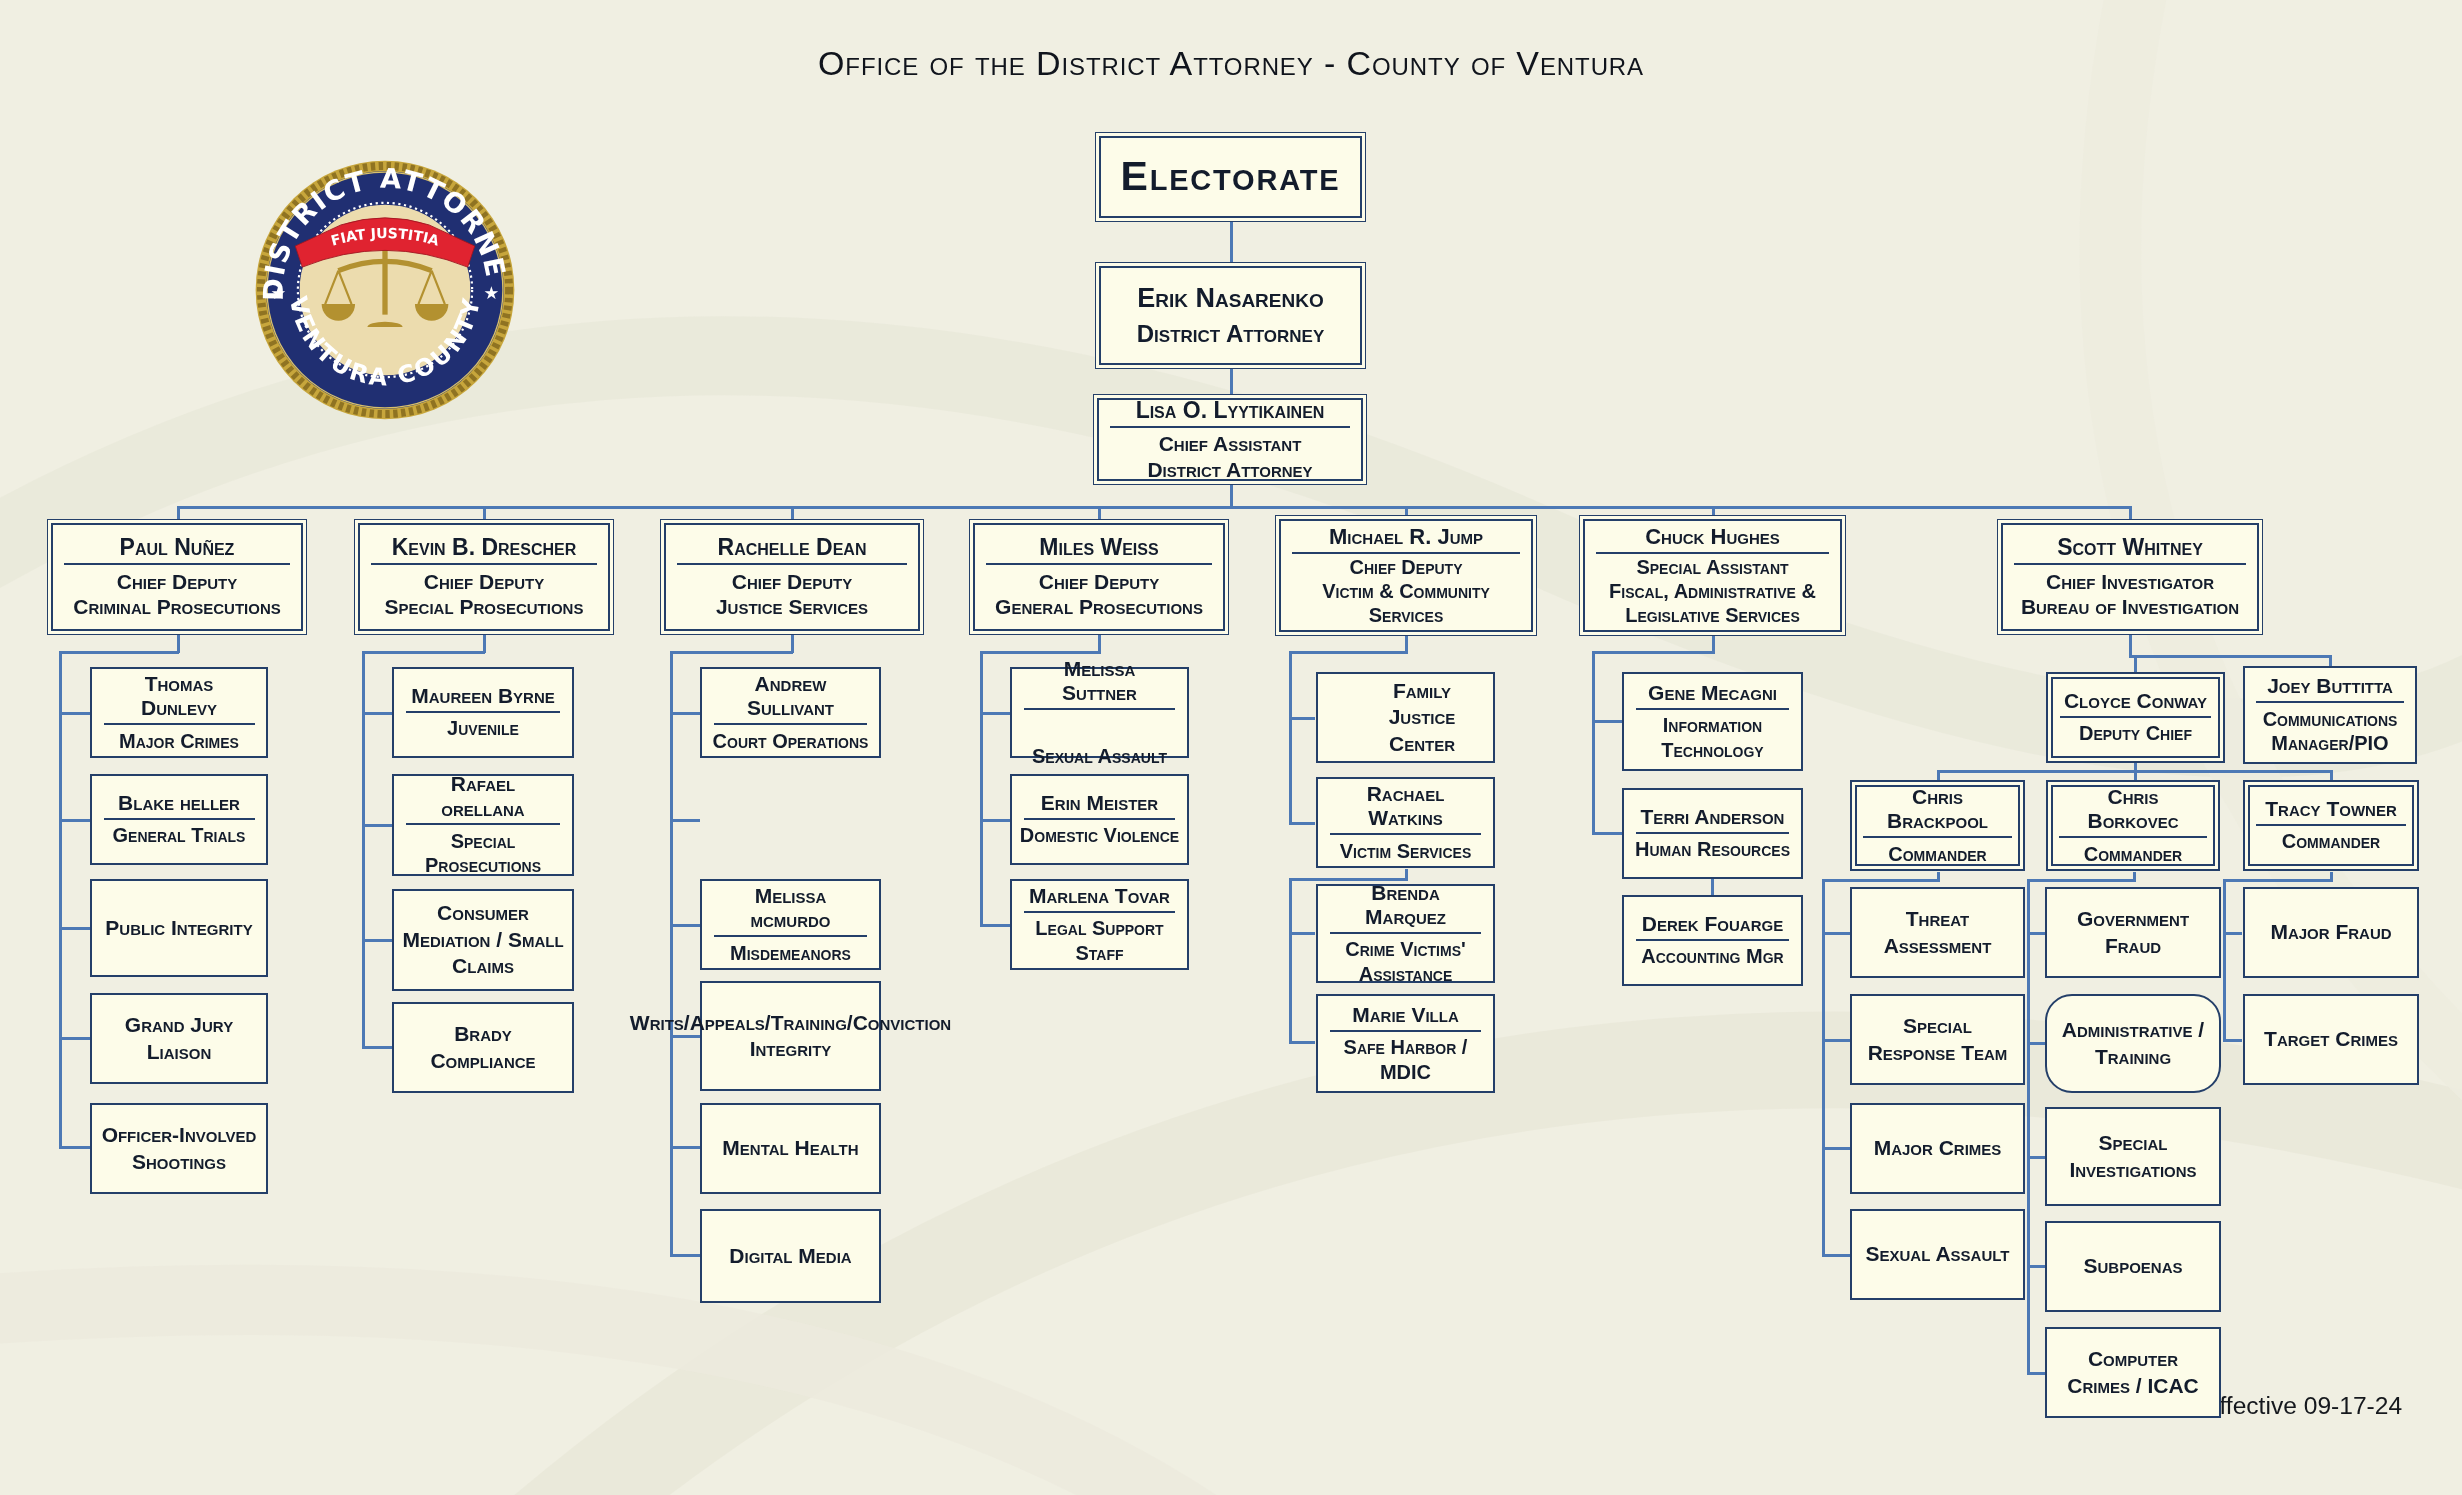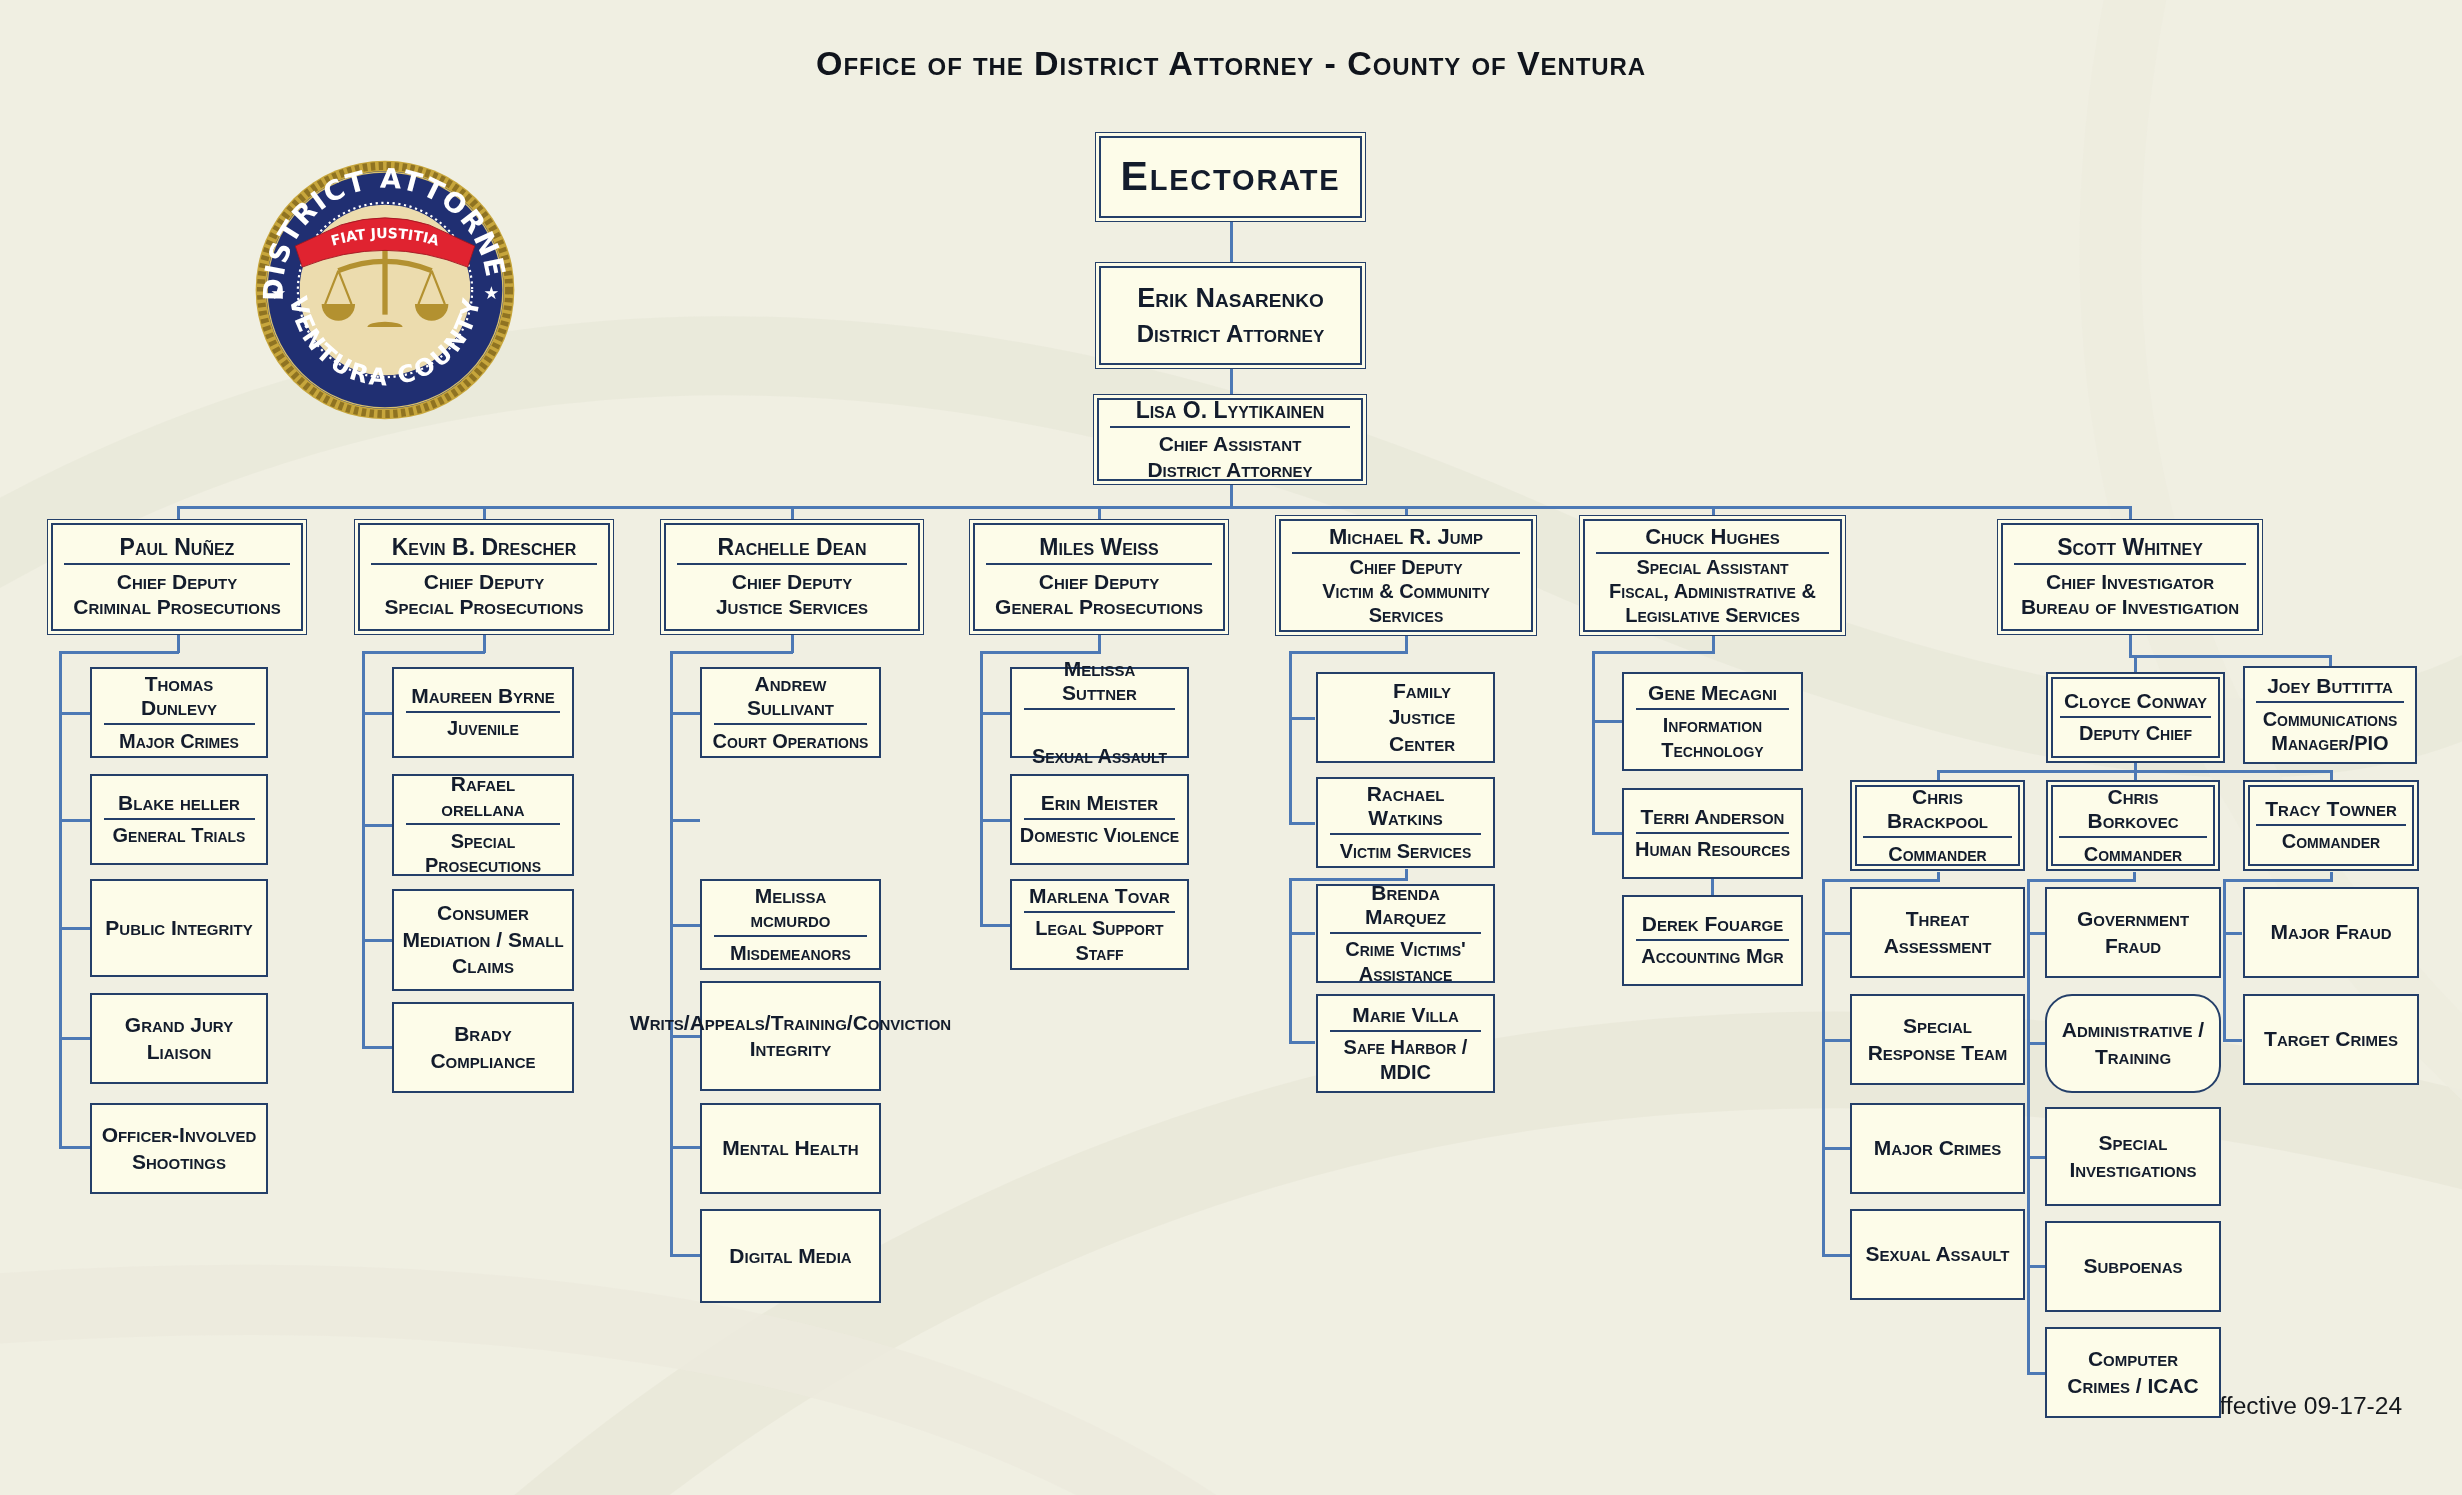--- a/index.html
+++ b/index.html
@@ -1,20 +1,20 @@
 <!DOCTYPE html>
 <html style="--background: #f0efe2; --box-fill: #fdfce9; --box-border: #243f69; --connector: #4d79b5; --text: #131c2c; --seal-gold: #b39130; --seal-navy: #202f72; --seal-red: #e02330;font-size:14px"><head>
 <meta charset="utf-8">
 <style>
   html,body{margin:0;padding:0;background:#f0efe2;}
   .stage{position:relative;width:2462px;height:1495px;background:var(--background,#f0efe2);overflow:hidden;
          font-family:"Liberation Sans",sans-serif;}
   .bgart{position:absolute;left:0;top:0;width:2462px;height:1495px;}
   .page-title{position:absolute;left:0;right:0;top:44px;text-align:center;font-variant:small-caps;
-              font-weight:bold;font-size:34px;letter-spacing:0.9px;color:#10141c;}
+              font-weight:normal;font-size:34px;letter-spacing:0.9px;color:#10141c;}
   .seal{position:absolute;left:253px;top:158px;width:264px;height:264px;}
   .seal text{font-family:"DejaVu Sans",sans-serif;}
   .effective{position:absolute;left:2203px;top:1392px;font-size:24.6px;color:#15181d;}
   .node{position:absolute;box-sizing:border-box;background:var(--box-fill,#fdfce9);
         border:1.8px solid var(--box-border,#243f69);display:flex;flex-direction:column;align-items:center;
         justify-content:center;text-align:center;font-variant:small-caps;font-weight:bold;
         color:var(--text,#131c2c);padding:3.5px 7px;line-height:1.22;}
   .node.double::before{content:"";position:absolute;inset:2.6px;border:2.2px solid var(--box-border,#243f69);pointer-events:none;}
   .node.kid{border-width:2.6px;}
   .name{border-bottom:2.6px solid var(--box-border,#243f69);padding:0 3.5px 2.6px;margin-bottom:3.5px;width:90%;line-height:1.15;}

